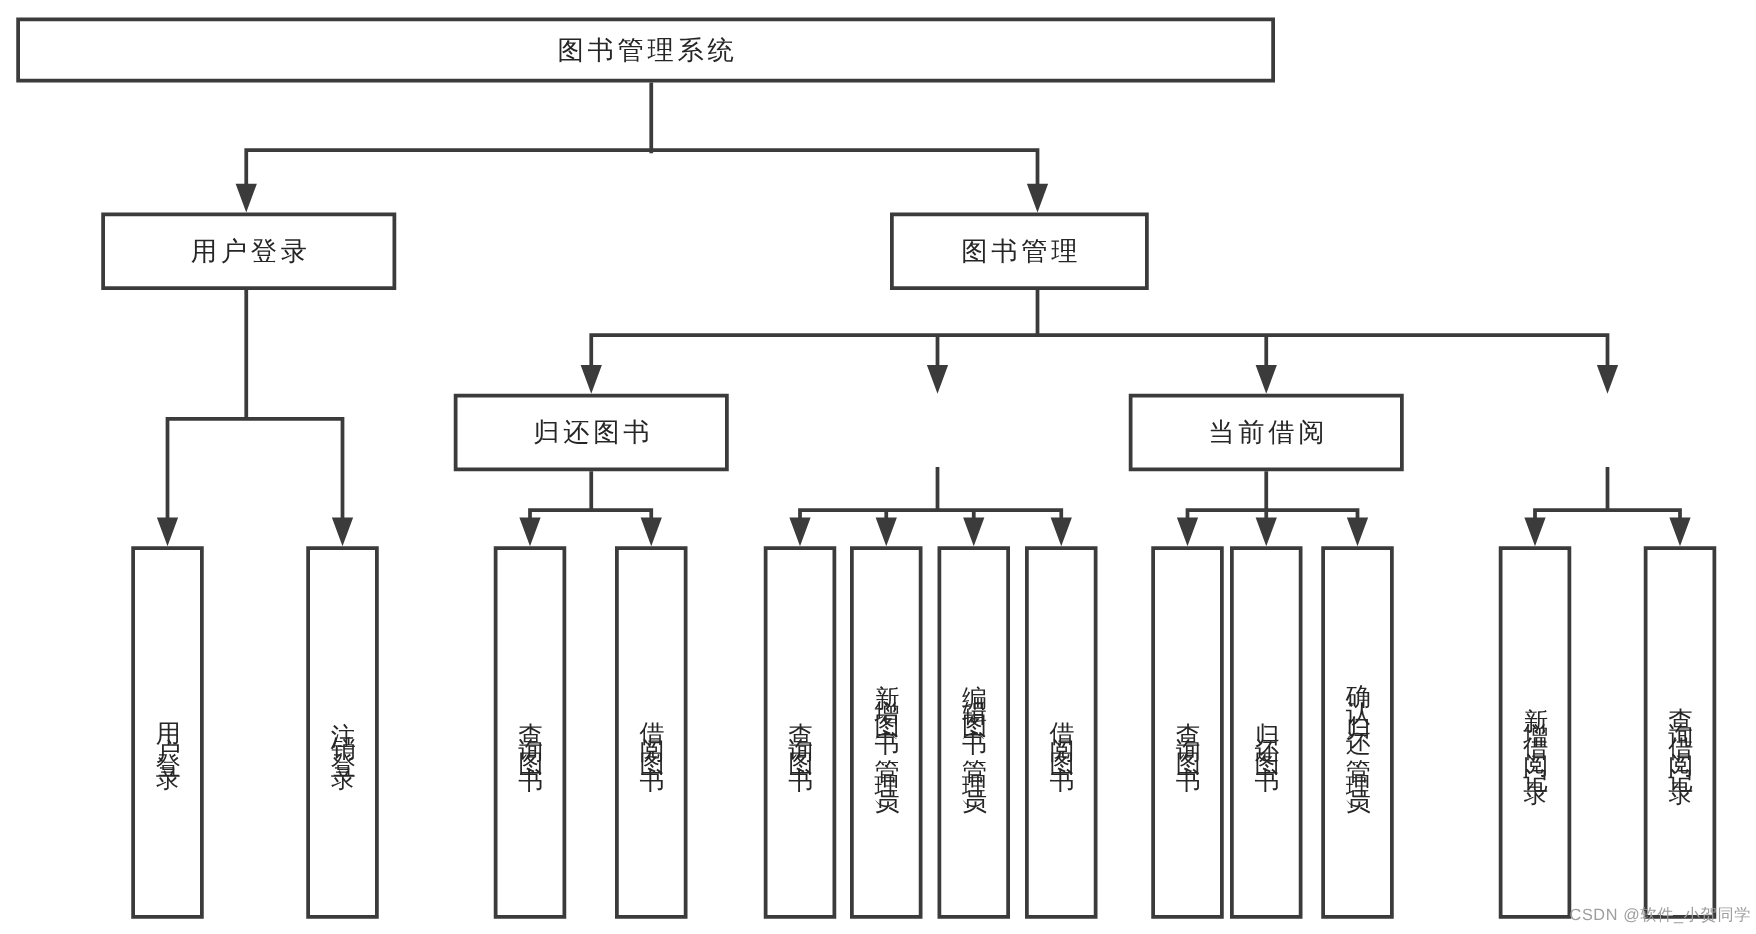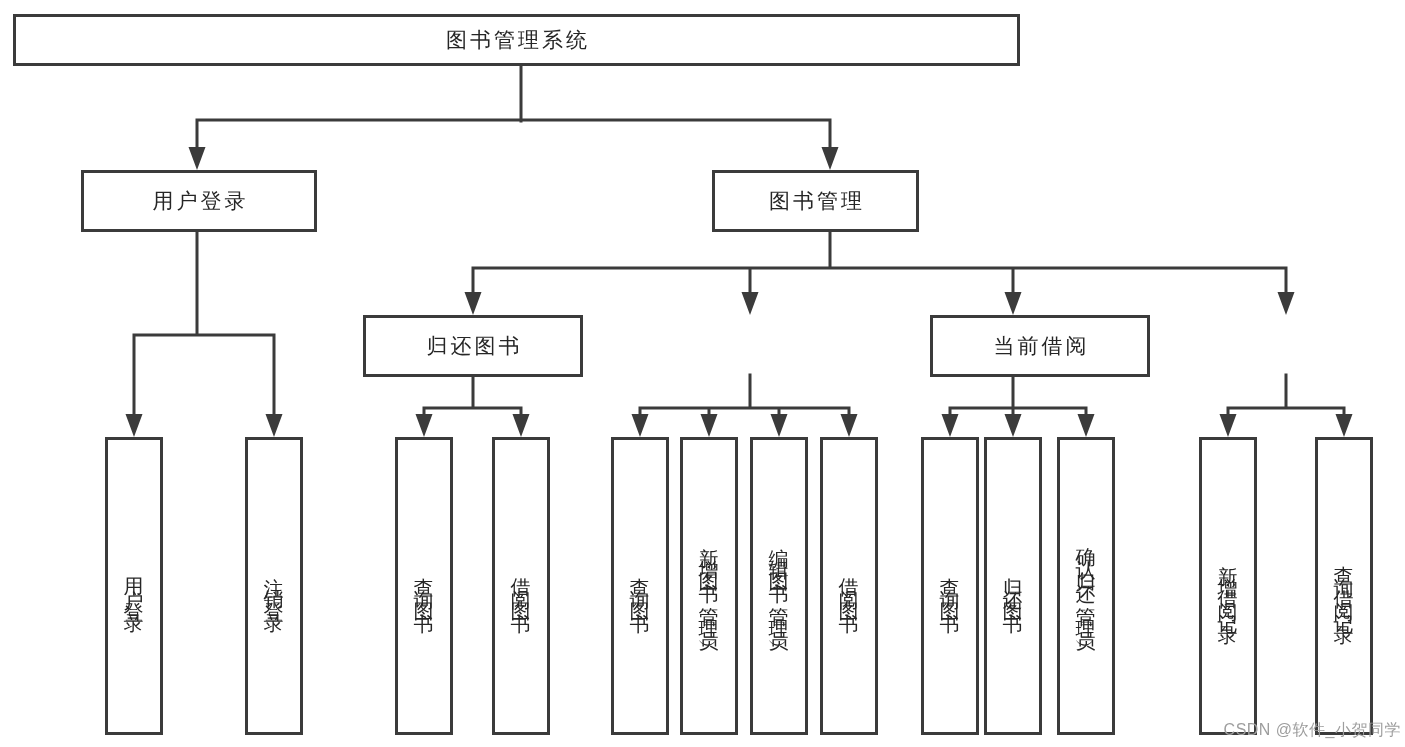--- a/index.html
+++ b/index.html
@@ -15,21 +15,21 @@
     border:3px solid var(--line,#3b3b3b);color:var(--text,#262626);
     display:flex;align-items:center;justify-content:center;z-index:1;
   }
   .node.h{font-size:21px;letter-spacing:3px;white-space:nowrap;text-indent:3px;}
   .node.v{
     writing-mode:vertical-rl;text-orientation:mixed;
     font-size:20px;letter-spacing:12px;line-height:1;
   }
   .watermark{
     position:absolute;right:4px;bottom:6px;z-index:5;
-    font-size:16px;color:var(--wm,#9e9e9e);letter-spacing:0.5px;white-space:nowrap;
+    font-size:13px;color:var(--wm,#9e9e9e);letter-spacing:0.5px;white-space:nowrap;
   }
 </style>
 </head>
 <body>
 
 <div class="stage">
 
   <svg class="wires" width="1405" height="747" viewBox="0 0 1405 747">
     <path class="line" d="M521,66 V121 M197,120 H830 M197,120 V152 M830,120 V152
       M197,230 V335 M134,335 H274 M134,335 V421 M274,335 V421
@@ -49,21 +49,21 @@
       M1077.5,414 L1094.5,414 L1086,437 Z
       M1219.5,414 L1236.5,414 L1228,437 Z M1335.5,414 L1352.5,414 L1344,437 Z"></path>
   </svg>
 
   <div class="node h" style="left:13px;top:14px;width:1007px;height:52px">图书管理系统</div>
 
   <div class="node h" style="left:81px;top:170px;width:236px;height:62px">用户登录</div>
   <div class="node h" style="left:712px;top:170px;width:207px;height:62px">图书管理</div>
 
   <div class="node h" style="left:363px;top:315px;width:220px;height:62px">归还图书</div>
-  <div class="node h" style="left:930px;top:315px;width:220px;height:62px">当前借阅</div>
+  <div class="node h" style="left:903px;top:315px;width:220px;height:62px">当前借阅</div>
 
   <div class="node v" style="left:105px;top:437px;width:58px;height:298px">用户登录</div>
   <div class="node v" style="left:245px;top:437px;width:58px;height:298px">注销登录</div>
 
   <div class="node v" style="left:395px;top:437px;width:58px;height:298px">查询图书</div>
   <div class="node v" style="left:492px;top:437px;width:58px;height:298px">借阅图书</div>
 
   <div class="node v" style="left:611px;top:437px;width:58px;height:298px">查询图书</div>
   <div class="node v" style="left:680px;top:437px;width:58px;height:298px">新增图书（管理员）</div>
   <div class="node v" style="left:750px;top:437px;width:58px;height:298px">编辑图书（管理员）</div>

